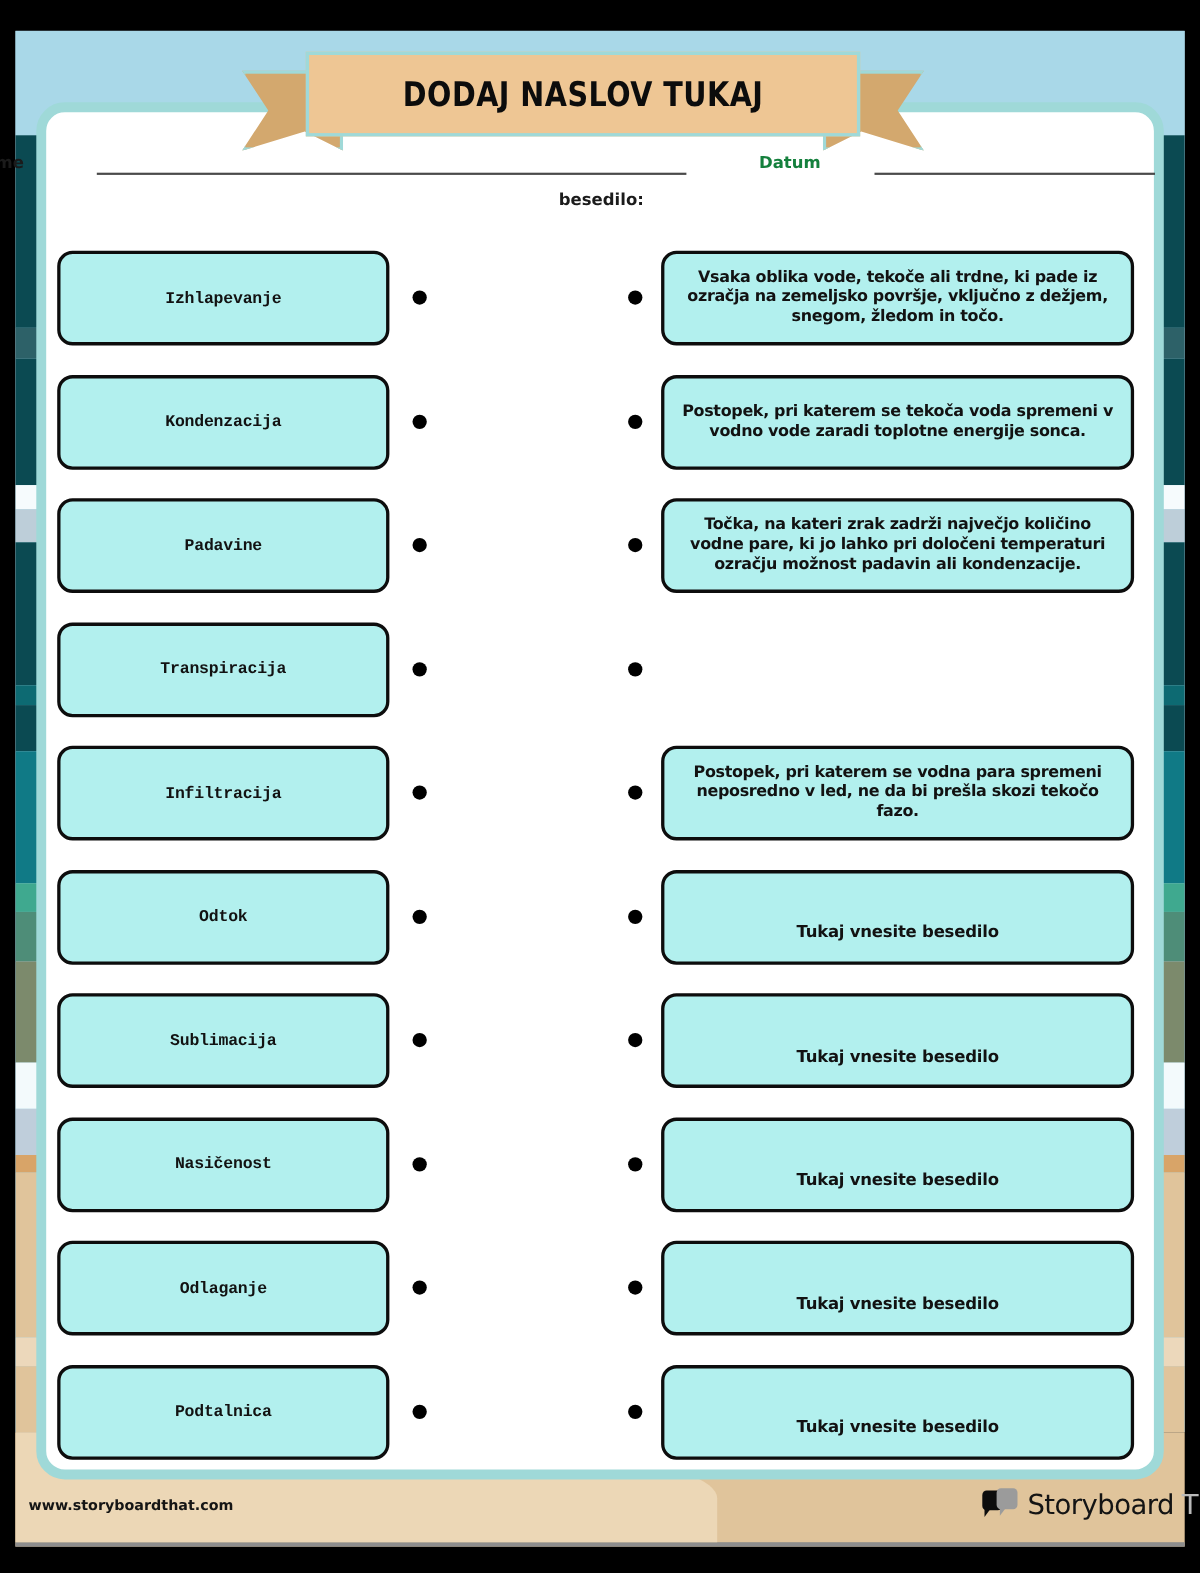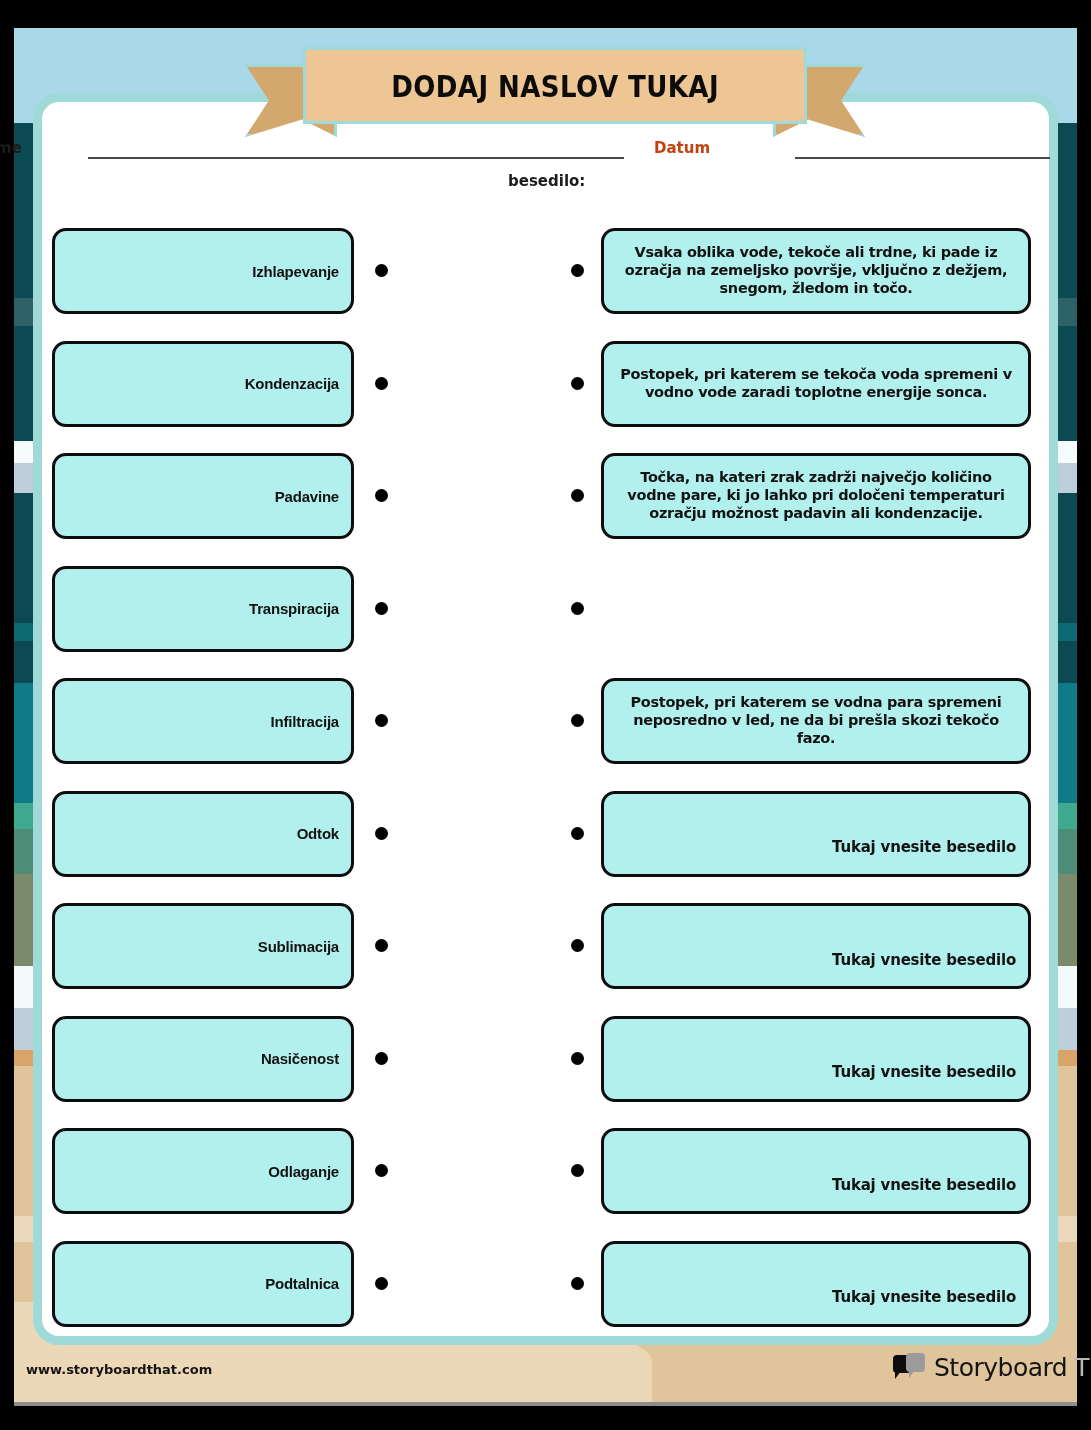--- a/index.html
+++ b/index.html
@@ -29,21 +29,21 @@
   }
 
   
   .card{
     position:absolute;left:33px;top:93px;width:1025px;height:1252px;
     background:#ffffff;border:9px solid #9fd9d8;border-radius:26px;
     box-sizing:border-box;
   }
 
   
-  .ribbon{position:absolute;left:245px;top:47px;width:620px;height:90px;}
+  .ribbon{position:absolute;left:220px;top:47px;width:620px;height:90px;}
   .ribbon .tail{
     position:absolute;top:17px;width:92px;height:73px;background:#d3a86e;
     border:3px solid #9fd9d8;box-sizing:border-box;
   }
   .ribbon .tail.left{left:0;clip-path:polygon(0 0,100% 0,100% 100%,62% 76%,0 100%,26% 50%);}
   .ribbon .tail.right{right:0;clip-path:polygon(0 0,100% 0,74% 50%,100% 100%,38% 76%,0 100%);}
   .ribbon .plate{
     position:absolute;left:58px;top:0;width:504px;height:77px;
     background:#eec694;border:3px solid #9fd9d8;box-sizing:border-box;
     display:flex;align-items:center;justify-content:center;
@@ -57,40 +57,40 @@
   
   .namerow{position:absolute;left:0;top:139px;width:1091px;height:30px;}
   .label-name{
     position:absolute;left:-4px;top:0;font-size:15px;font-weight:bold;color:#1b1b1b;
     font-family:"DejaVu Sans",sans-serif;
   }
   .rule{position:absolute;height:0;border-top:2px solid #4a4a4a;}
   .rule-name{left:88px;top:18px;width:536px;}
   .rule-date{left:795px;top:18px;width:255px;}
   .label-date{
-    position:absolute;left:654px;top:0;font-size:15px;font-weight:bold;color:#c2410c;
+    position:absolute;left:690px;top:0;font-size:15px;font-weight:bold;color:#15803d;
     font-family:"DejaVu Sans",sans-serif;
   }
   .label-instr{
     position:absolute;left:508px;top:172px;font-size:15px;font-weight:bold;color:#1b1b1b;
     font-family:"DejaVu Sans",sans-serif;
   }
 
   
   .grid{position:absolute;left:0;top:225px;width:1091px;}
   .row{position:relative;height:112.5px;}
   .box{
     position:absolute;background:#b2f0ee;border:3px solid #0d0d0d;border-radius:14px;
-    box-sizing:border-box;display:flex;align-items:center;justify-content:flex-end;
+    box-sizing:border-box;display:flex;align-items:center;justify-content:center;
     text-align:center;padding:6px 12px;
   }
   .box-left{left:52px;top:3px;width:302px;height:86px;}
   .box-right{left:601px;top:3px;width:430px;height:86px;}
   .box-left .txt{
-    font-family:Liberation Sans, sans-serif;font-weight:bold;font-size:15px;color:#121212;
+    font-family:Liberation Mono, monospace;font-weight:bold;font-size:15px;color:#121212;
     letter-spacing:-.2px;
   }
   .box-right .txt{
     font-family:"DejaVu Sans",sans-serif;font-weight:bold;font-size:14.5px;color:#121212;
     line-height:1.22;letter-spacing:-.3px;
   }
   .box-right.placeholder .txt{font-size:15px;letter-spacing:-.2px;margin-top:28px;}
   .dot{
     position:absolute;width:13px;height:13px;border-radius:50%;background:#000;top:39px;
   }

